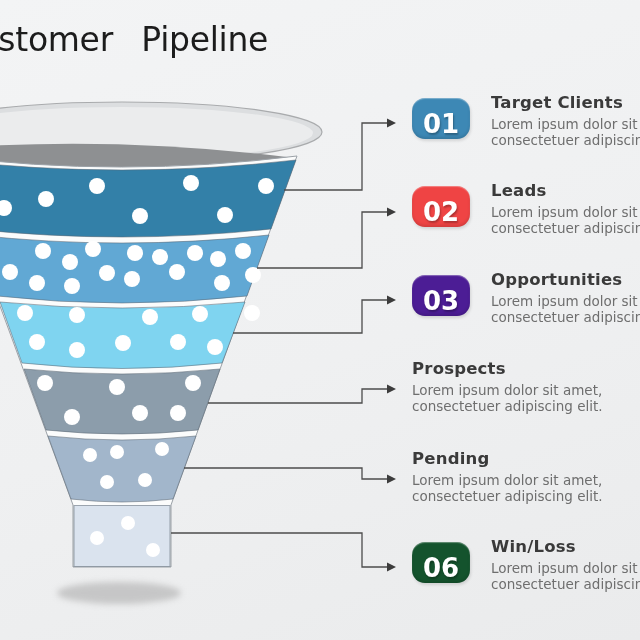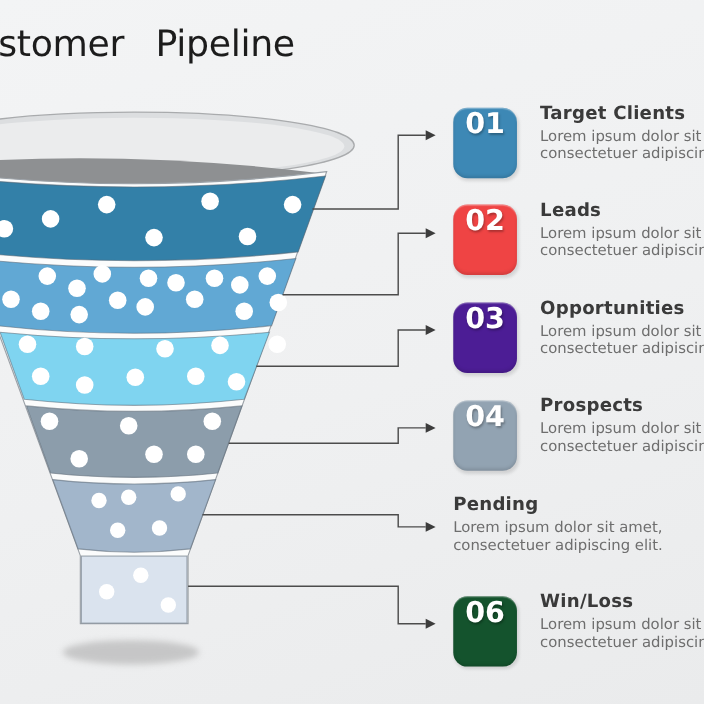--- a/index.html
+++ b/index.html
@@ -11,22 +11,22 @@
   .canvas{position:absolute;inset:0;}
   .title{
     position:absolute;left:-45px;top:20px;margin:0;
     font-size:33px;font-weight:400;color:#1c1c1c;
     white-space:pre;word-spacing:4px;letter-spacing:-0.3px;
   }
   .funnel-svg{position:absolute;left:0;top:0;width:640px;height:640px;}
   .stage-list{position:absolute;inset:0;}
   .stage-row{position:absolute;left:412px;display:flex;gap:21px;}
   .badge{
-    width:58px;height:64px;border-radius:13px;flex:0 0 auto;
-    display:flex;align-items:flex-start;justify-content:center;
+    width:58px;height:41px;border-radius:13px;flex:0 0 auto;
+    display:flex;align-items:flex-end;justify-content:center;
     box-shadow:1px 2px 3px rgba(0,0,0,0.12),
                inset 0 1px 1px rgba(255,255,255,0.35),
                inset 0 -2px 3px rgba(0,0,0,0.12);
   }
   .badge-num{
     font-size:26px;font-weight:bold;color:#ffffff;
     text-shadow:1px 2px 2px rgba(0,0,0,0.28);
   }
   .stage-text{margin-top:-5px;}
   .stage-text h3{
@@ -172,23 +172,20 @@
       <span class="badge-num">03</span>
     </div>
     <div class="stage-text">
       <h3>Opportunities</h3>
       <p>Lorem ipsum dolor sit amet,</p>
       <p>consectetuer adipiscing elit.</p>
     </div>
   </div>
 
   <div class="stage-row" style="top: 364px;">
-    <div class="badge" style="background: rgb(146, 163, 178);">
-      <span class="badge-num">04</span>
-    </div>
     <div class="stage-text">
       <h3>Prospects</h3>
       <p>Lorem ipsum dolor sit amet,</p>
       <p>consectetuer adipiscing elit.</p>
     </div>
   </div>
 
   <div class="stage-row" style="top: 454px;">
     <div class="stage-text">
       <h3>Pending</h3>

